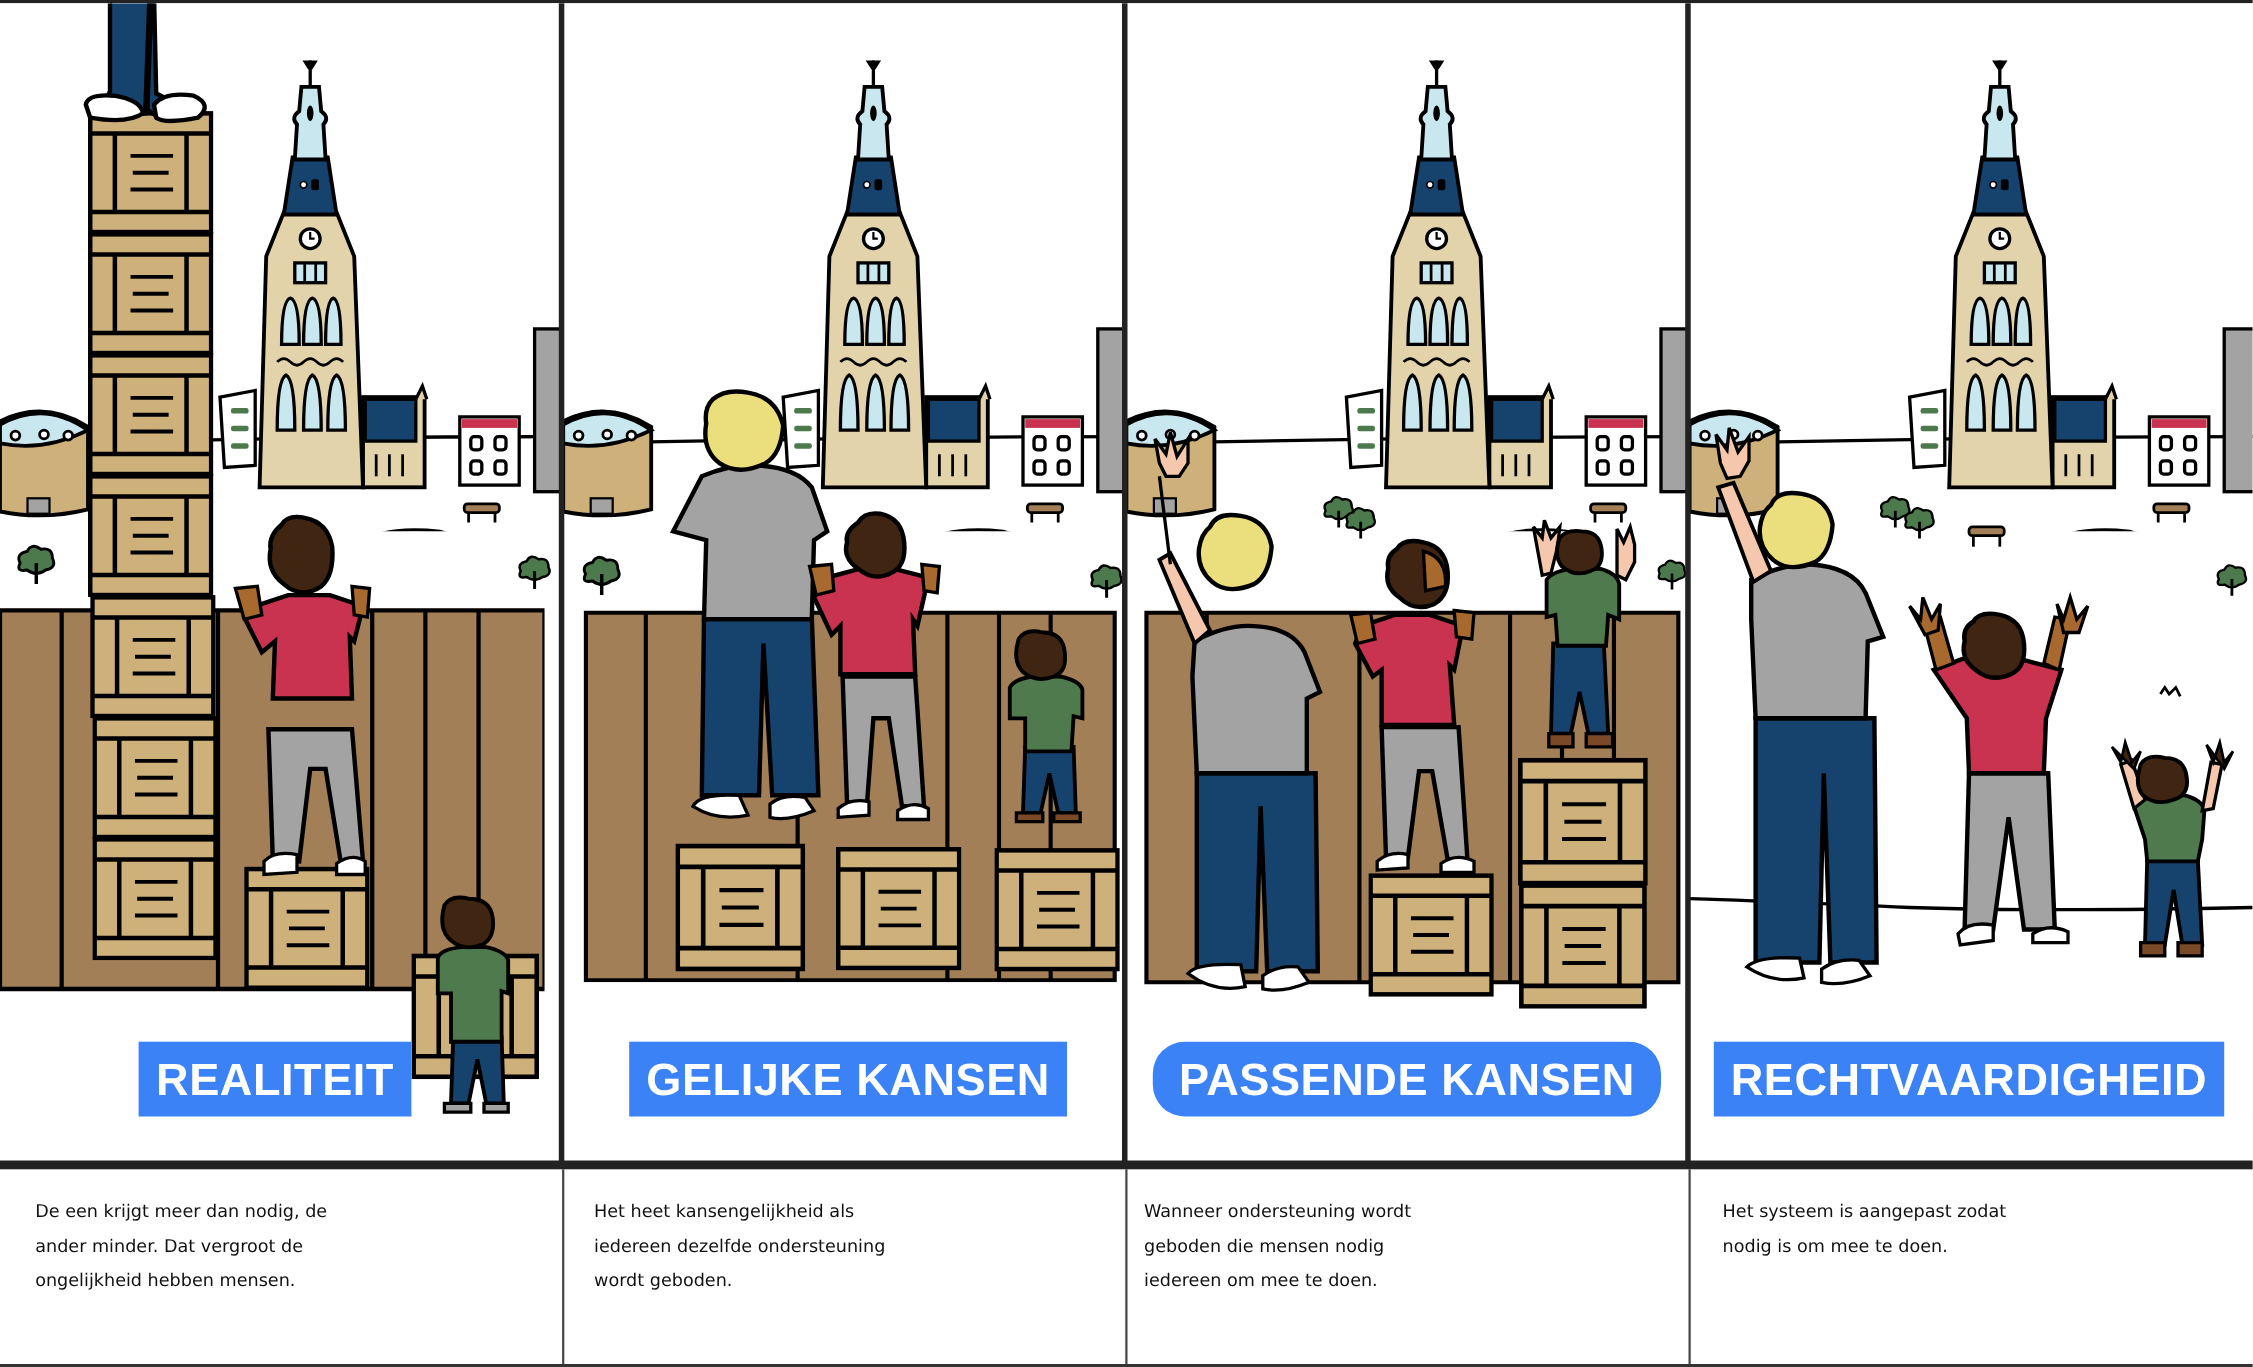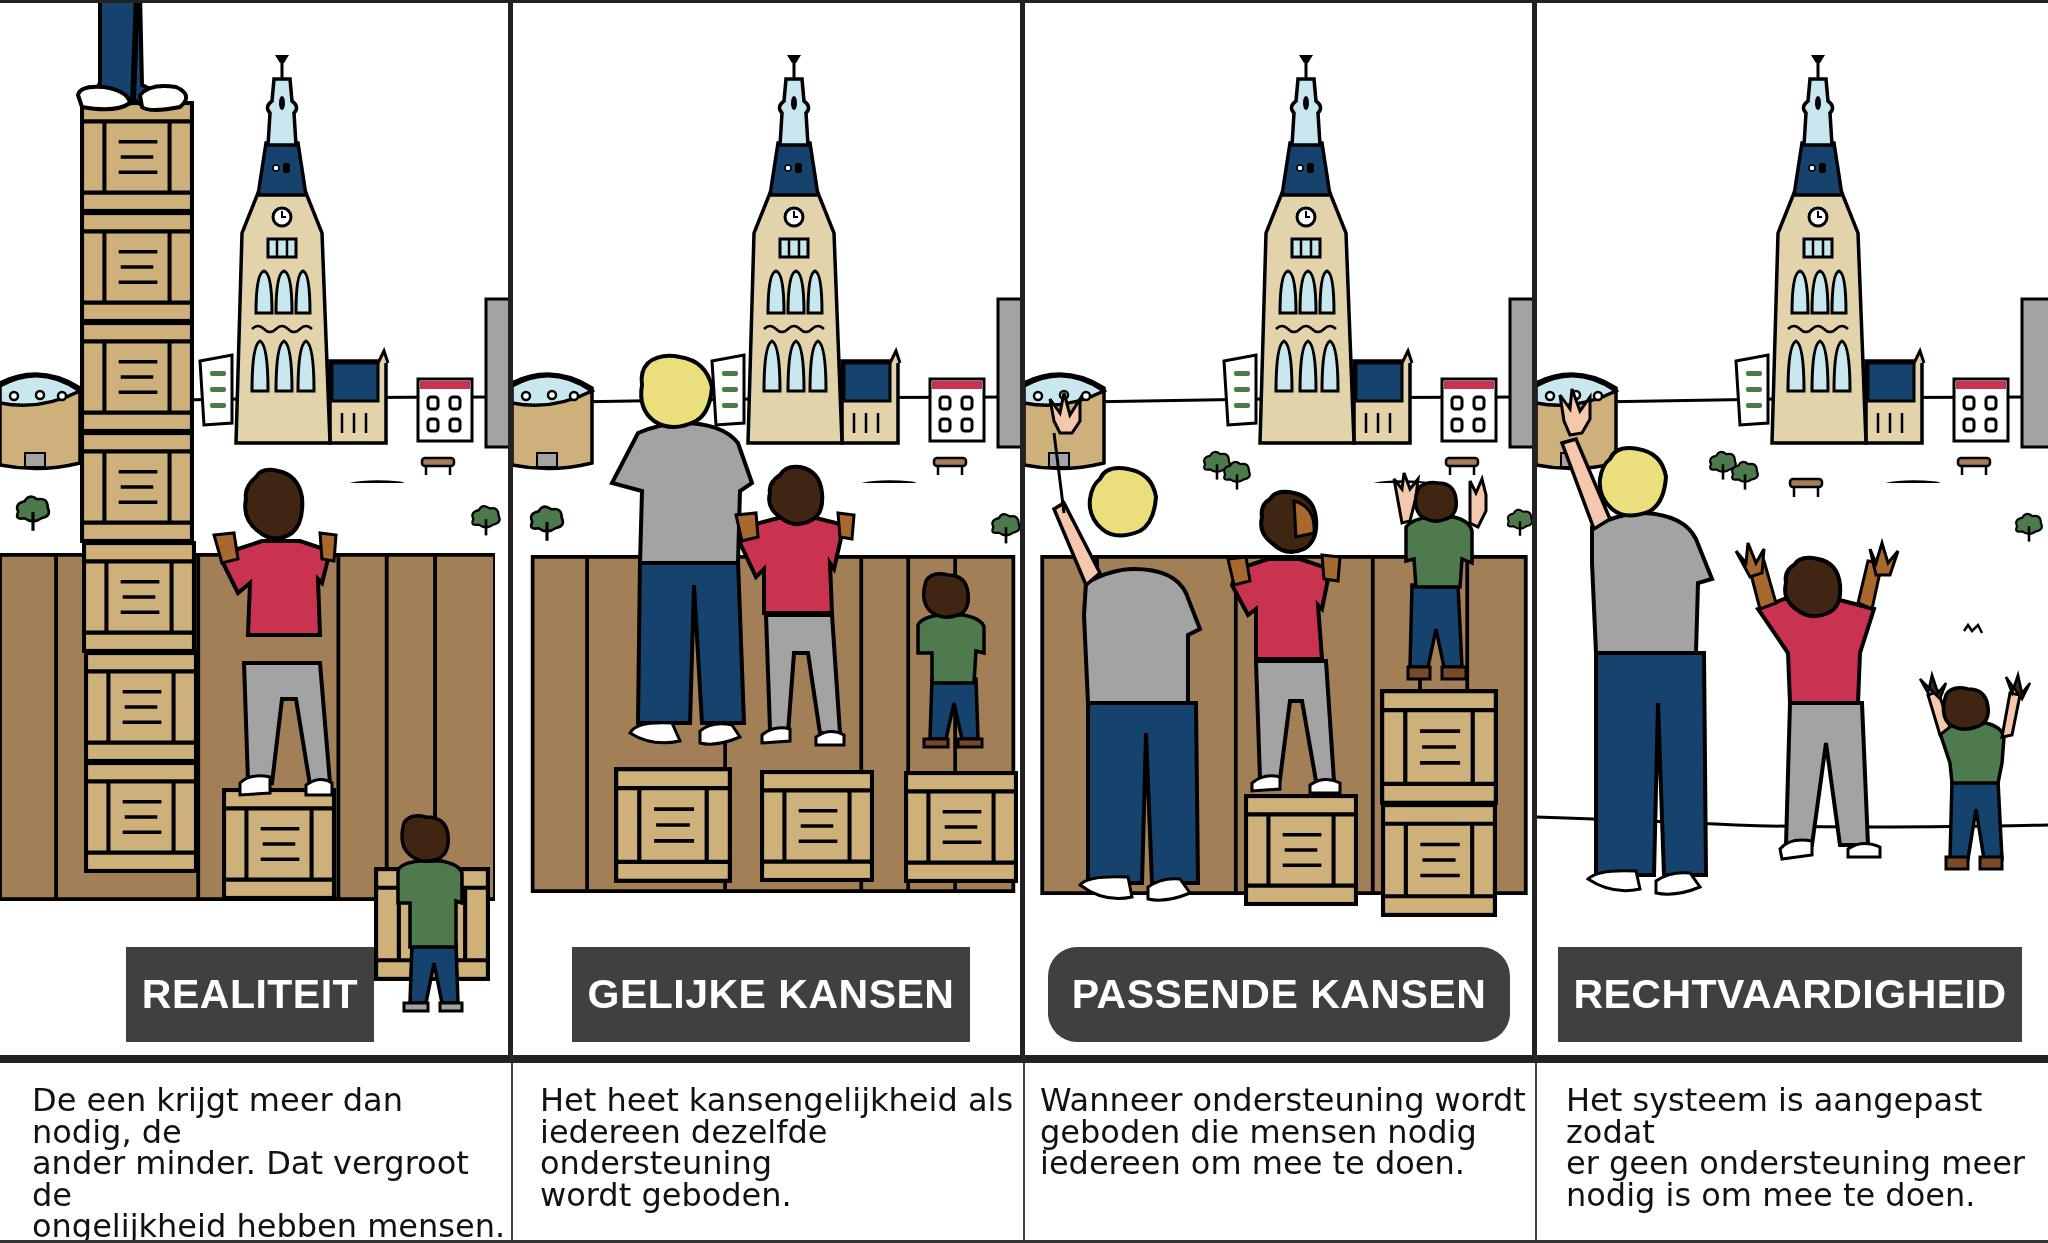--- a/index.html
+++ b/index.html
@@ -3,23 +3,23 @@
 <meta charset="utf-8">
 <style>
   html, body { margin: 0; padding: 0; background: #ffffff; }
   body { width: 2048px; height: 1243px; overflow: hidden; position: relative; font-family: "DejaVu Sans", sans-serif; }
   .frame { position: absolute; left: 0; top: 0; width: 2048px; height: 1243px; }
   .panels { position: absolute; left: 0; top: 0; width: 2048px; height: 1058px; border-top: 3px solid #222; box-sizing: border-box; }
   .panel { position: absolute; top: 0; height: 1055px; width: 512px; overflow: hidden; background: #fff; }
   .panel svg { position: absolute; left: 0; top: 0; }
   .vdiv { position: absolute; top: 0; width: 5px; height: 1058px; background: #222; }
   .hdiv { position: absolute; left: 0; top: 1055px; width: 2048px; height: 8px; background: #222; }
-  .label-box { position: absolute; background: #404040; color: #fff; font-family: "Liberation Sans", sans-serif; font-weight: bold; font-size: 41px; letter-spacing: 0.5px; display: flex; align-items: center; justify-content: center; height: 95px; top: 944px; white-space: nowrap; }
+  .label-box { position: absolute; background: #3b82f6; color: #fff; font-family: "Liberation Sans", sans-serif; font-weight: bold; font-size: 41px; letter-spacing: 0.5px; display: flex; align-items: center; justify-content: center; height: 68px; top: 944px; white-space: nowrap; }
   .captions { position: absolute; left: 0; top: 1063px; width: 2048px; height: 180px; }
-  .caption { position: absolute; top: 0; height: 178px; width: 510px; box-sizing: border-box; padding: 22px 0 0 32px; font-family: "DejaVu Sans", sans-serif; font-size: 32px; line-height: 31.5px; color: #111; }
+  .caption { position: absolute; top: 0; height: 178px; width: 510px; box-sizing: border-box; padding: 22px 0 0 32px; font-family: "DejaVu Sans", sans-serif; font-size: 16px; line-height: 31.5px; color: #111; }
   .cdiv { position: absolute; top: 0; width: 2px; height: 180px; background: #444; }
   .bottom-line { position: absolute; left: 0; top: 1240px; width: 2048px; height: 3px; background: #333; }
 </style>
 </head>
 <body>
 
 <svg width="0" height="0" style="position:absolute">
   <defs>
 
     <symbol id="crate" viewBox="0 0 112 110">
@@ -293,18 +293,17 @@
     </div>
     <div class="cdiv" style="left:1023px;"></div>
     <div class="caption" style="left:1024px; padding-left:16px;">
       <div>Wanneer ondersteuning wordt</div>
       <div>geboden die mensen nodig</div>
       <div>iedereen om mee te doen.</div>
     </div>
     <div class="cdiv" style="left:1535px;"></div>
     <div class="caption" style="left:1536px; padding-left:30px;">
       <div>Het systeem is aangepast zodat</div>
-      <div>er geen ondersteuning meer</div>
       <div>nodig is om mee te doen.</div>
     </div>
   </div>
   <div class="bottom-line"></div>
 </div>
 
 </body></html>

